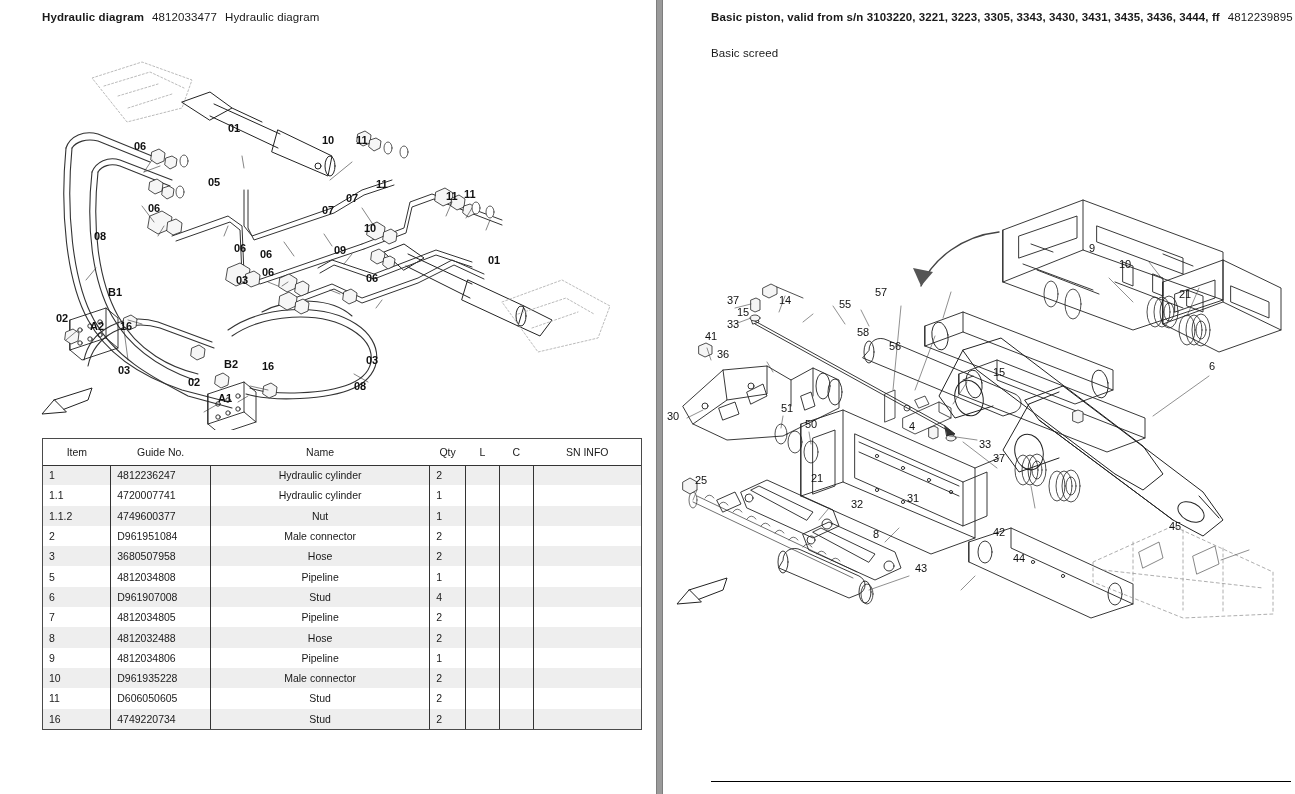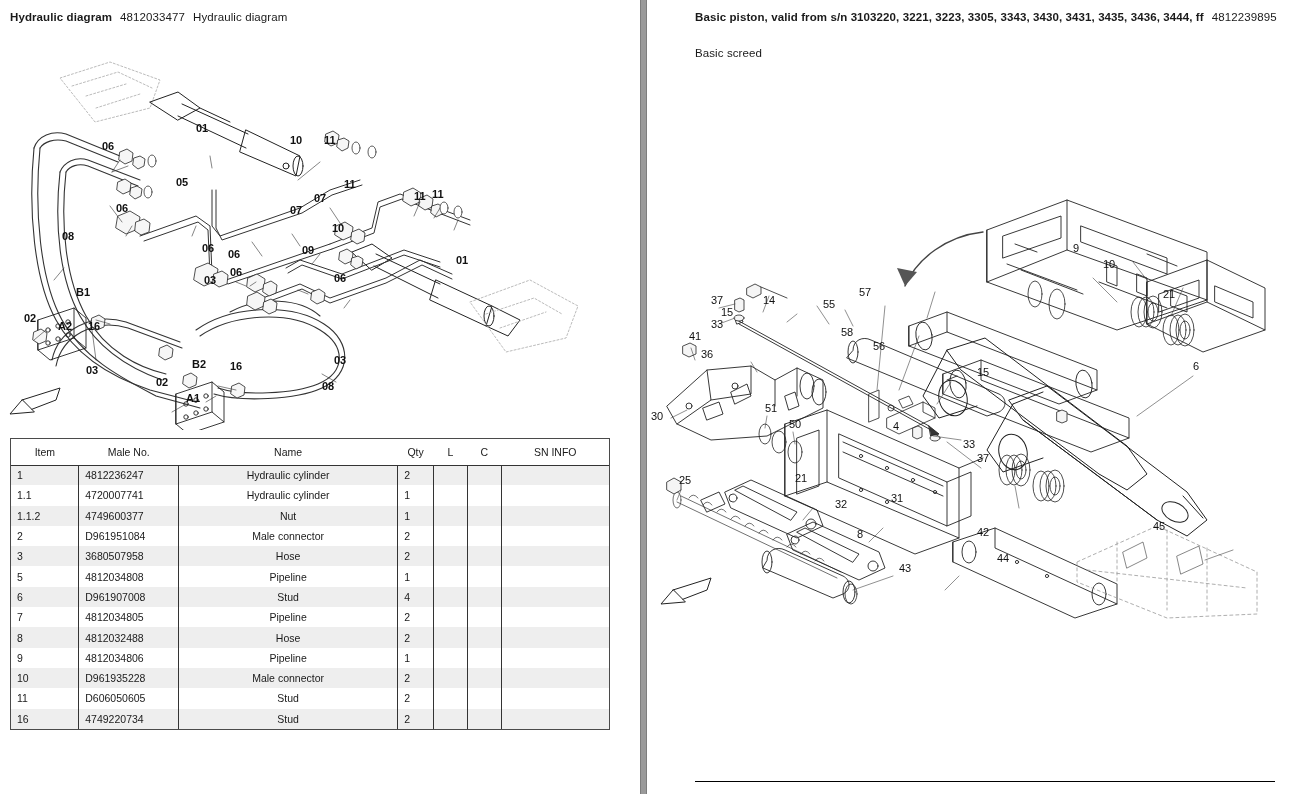--- a/index.html
+++ b/index.html
@@ -5,21 +5,21 @@
 <style>
   * { box-sizing: border-box; }
   html, body {
     margin: 0; padding: 0;
     width: 1295px; height: 794px;
     background: #ffffff;
     font-family: "Liberation Sans", sans-serif;
     color: #1a1a1a;
     overflow: hidden;
   }
-  .page { position: relative; width: 1295px; height: 794px; display: flex; }
+  .page { position: relative; width: 1295px; height: 794px; display: flex; padding-left: 32px; }
 
   
   .panel { position: relative; height: 794px; background: #fff; }
   .panel-left  { width: 640px; }
   .panel-divider {
     width: 7px; height: 794px;
     background: #9a9a9a;
     border-left: 1px solid #7d7d7d;
     border-right: 1px solid #7d7d7d;
     flex: 0 0 auto;
@@ -318,21 +318,21 @@
           <text x="186" y="372">A1</text>
         </g>
       </svg>
     </div>
 
     <div class="table-wrap">
       <table class="parts">
         <thead>
           <tr>
             <th class="c-item">Item</th>
-            <th class="c-part">Male No.</th>
+            <th class="c-part">Guide No.</th>
             <th class="c-name">Name</th>
             <th class="c-qty">Qty</th>
             <th class="c-l">L</th>
             <th class="c-c">C</th>
             <th class="c-sn">SN INFO</th>
           </tr>
         </thead>
         <tbody id="parts-body">
             <tr>
               <td class="c-item ind-0">1</td>

